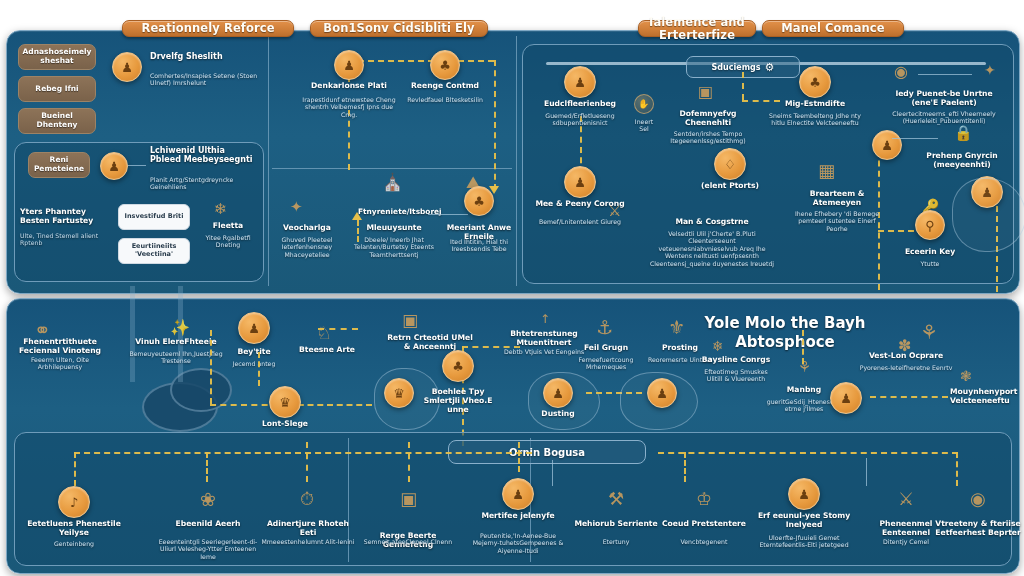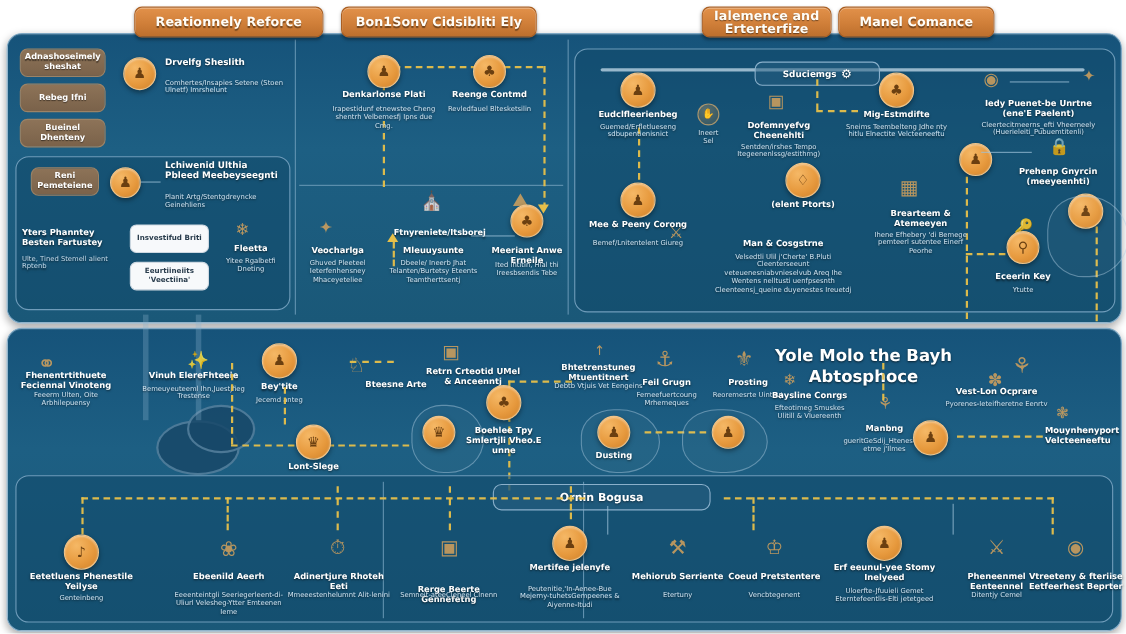--- a/index.html
+++ b/index.html
@@ -6,21 +6,21 @@
   body{
     width:1024px;height:576px;overflow:hidden;
     font-family:"DejaVu Sans","Liberation Sans",sans-serif;
     position:relative;
   }
   #stage{position:absolute;inset:0;background:#ffffff;}
 
   
   .tabbar{position:absolute;top:2px;left:0;width:1024px;height:34px;z-index:40;}
   .tab{
-    position:absolute;top:4px;height:28px;
+    position:absolute;top:18px;height:17px;
     background:linear-gradient(180deg,#e2914a 0%,#d07f39 55%,#bd6f2d 100%);
     border:1px solid #a95f23;border-radius:7px;
     box-shadow:0 2px 3px rgba(0,0,0,.35), inset 0 1px 0 rgba(255,255,255,.35);
     display:flex;align-items:center;justify-content:center;
     color:#fffdf7;font-weight:bold;font-size:11.5px;line-height:1.05;
     text-align:center;padding:0 10px;box-sizing:border-box;
     text-shadow:0 1px 1px rgba(0,0,0,.45);
     letter-spacing:.1px;
     filter:blur(.25px);
   }
@@ -329,21 +329,21 @@
   </div>
 
   <div class="node" style="left:218px;top:348px;width:72px;">
     <div class="dot" style="top:-36px;width:30px;height:30px;">♟</div>
     <div class="ttl" style="top:0;width:76px;">Bey'tite</div>
     <div class="sub" style="top:12px;width:80px;">Jecemd anteg</div>
   </div>
 
   <span class="glyph" style="left:316px;top:322px;font-size:18px;">♘</span>
   <div class="node" style="left:294px;top:346px;width:66px;">
-    <div class="ttl" style="top:0;width:70px;margin-left:33px;">Bteesne Arte</div>
+    <div class="ttl" style="top:0;width:70px;">Bteesne Arte</div>
   </div>
 
   <span class="glyph" style="left:402px;top:310px;font-size:17px;">▣</span>
   <div class="node" style="left:368px;top:334px;width:86px;">
     <div class="ttl" style="top:0;width:90px;margin-left:19px;">Retrn Crteotid UMel &amp; Anceenntj</div>
   </div>
 
   <div class="dash-h" style="left:318px;top:328px;width:40px;"></div>
   <div class="dash-v" style="left:210px;top:330px;height:74px;"></div>
   <div class="dash-h" style="left:210px;top:404px;width:68px;"></div>

